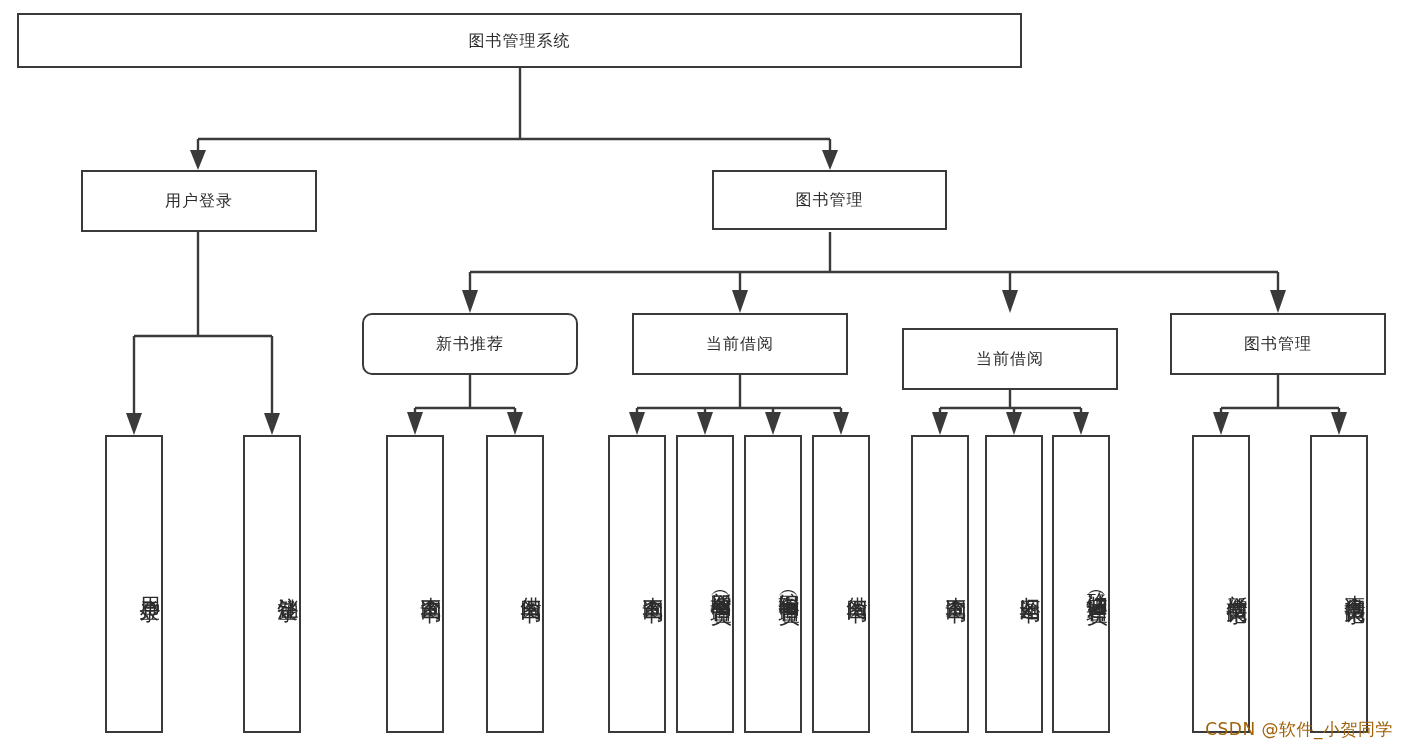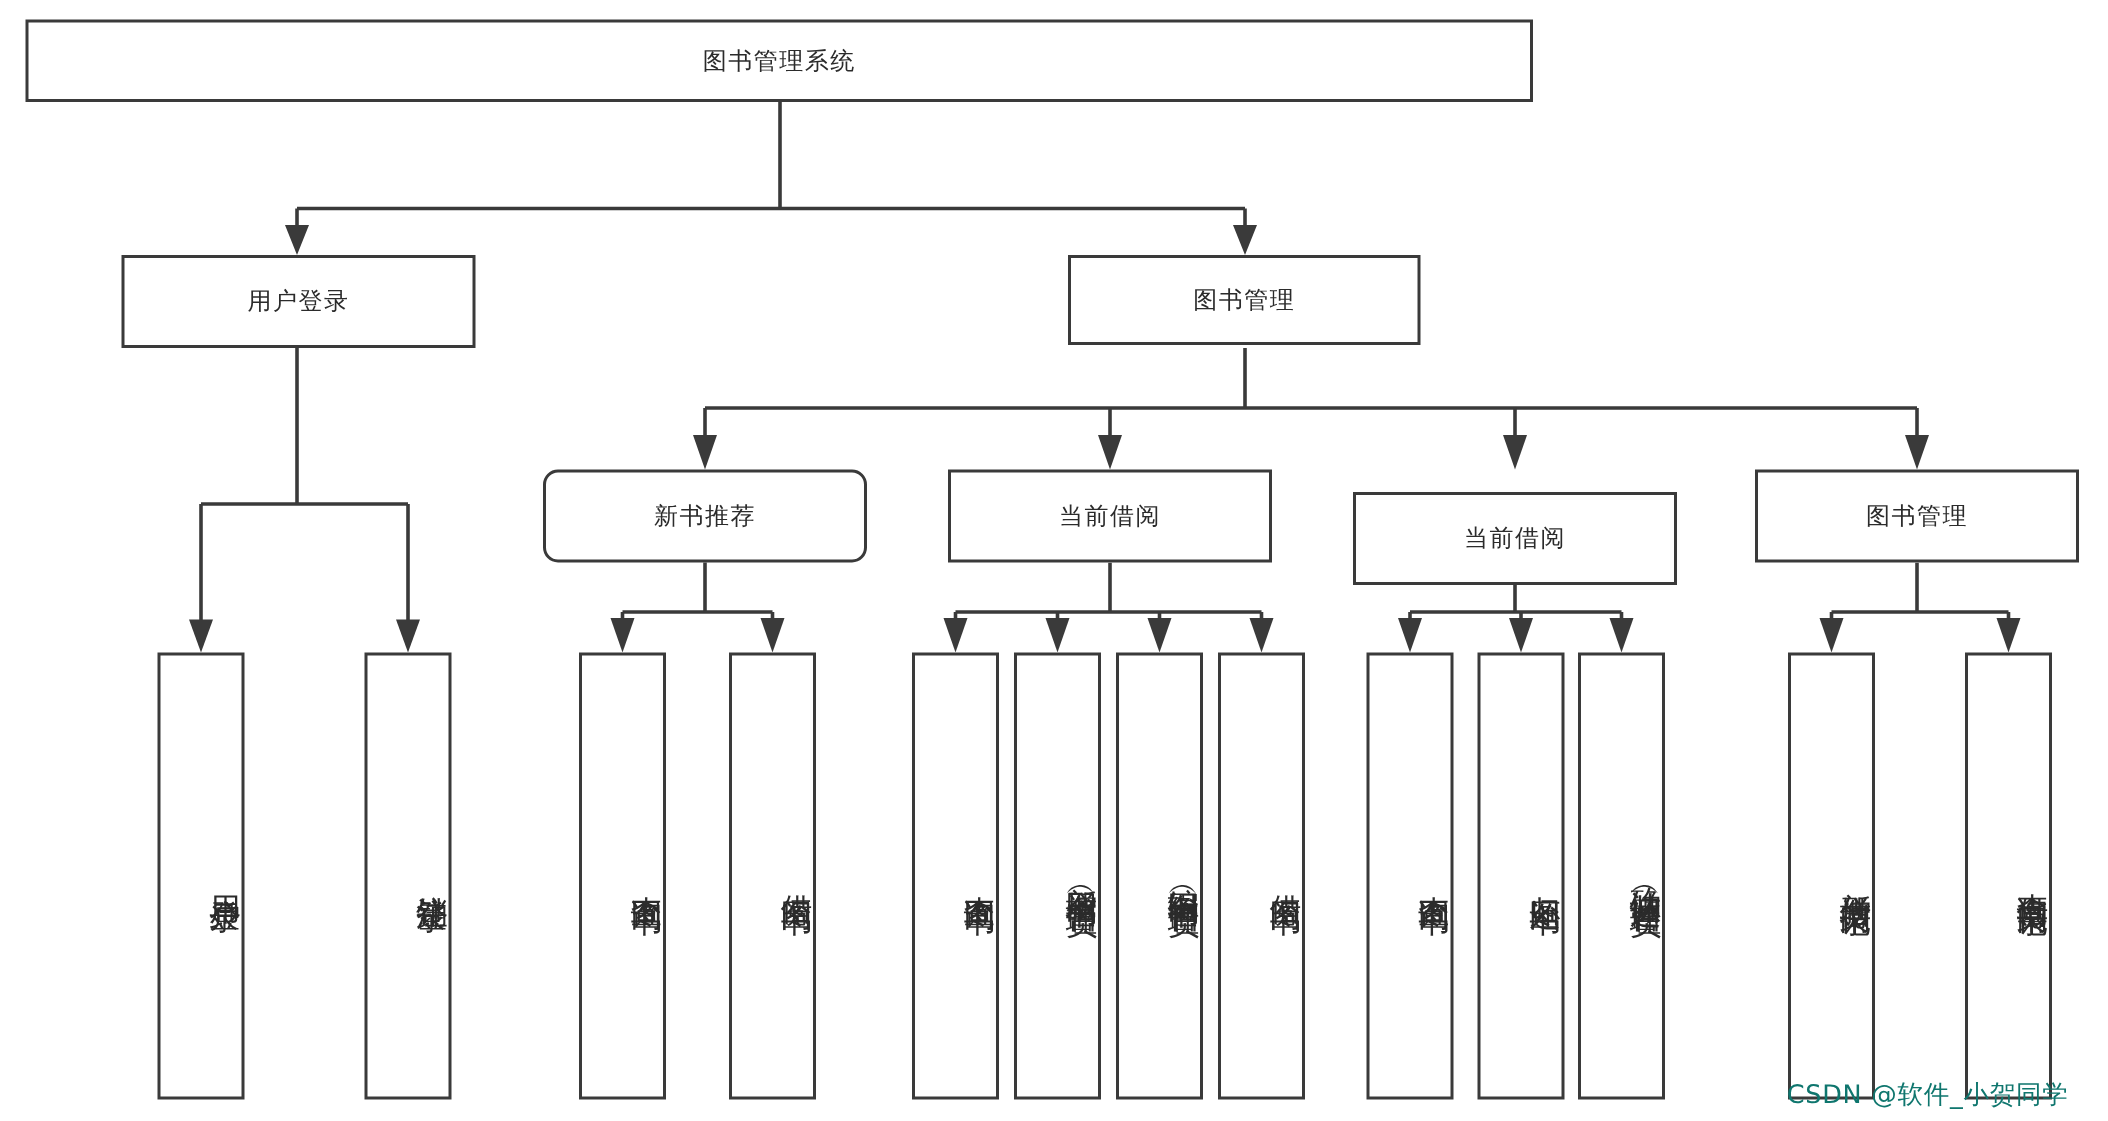--- a/index.html
+++ b/index.html
@@ -58,24 +58,24 @@
   svg#wires line, svg#wires path {
     stroke: #3a3a3a;
     stroke-width: 2.4;
     fill: none;
   }
   svg#wires polygon {
     fill: #3a3a3a;
   }
   #watermark {
     position: absolute;
-    right: 26px;
+    right: 12px;
     bottom: 6px;
     font-size: 17px;
-    color: #0f766e;
+    color: #a16207;
     letter-spacing: 0.5px;
     white-space: nowrap;
   }
 </style>
 </head>
 <body>
 
 <div id="canvas">
 
   <svg id="wires" viewBox="0 0 1405 747">

